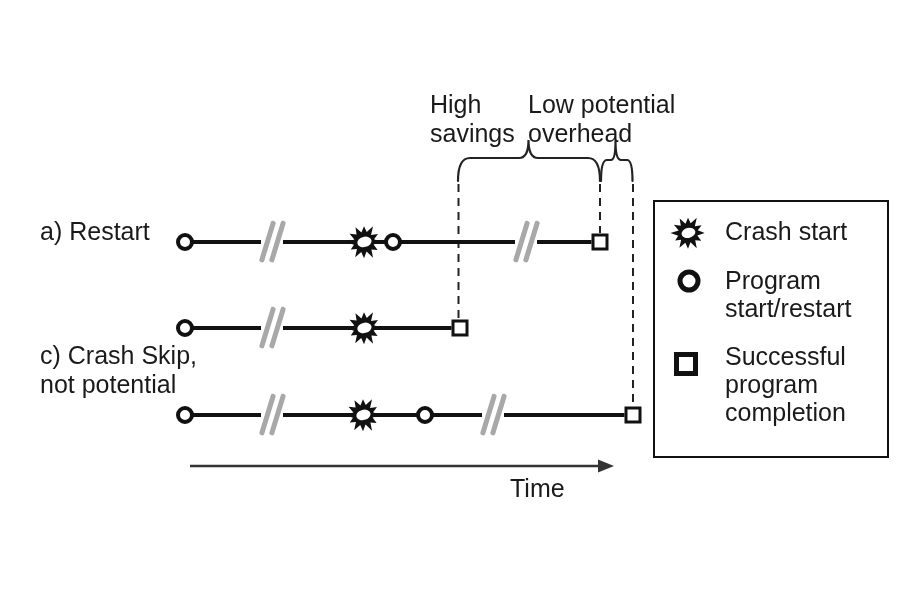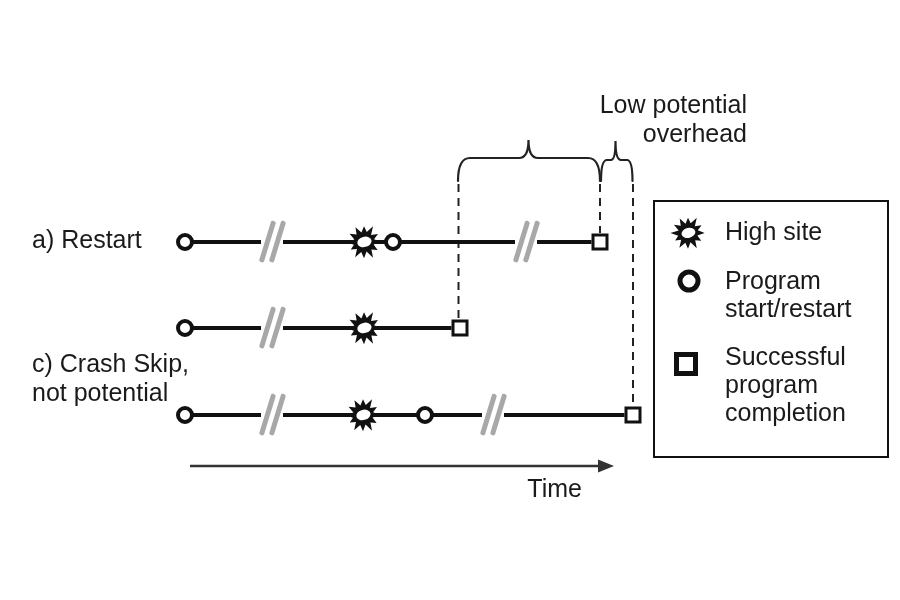--- a/index.html
+++ b/index.html
@@ -3,36 +3,36 @@
 <meta charset="utf-8">
 <style>
   html,body{margin:0;padding:0;background:#fff;}
   .canvas{
     position:relative;width:900px;height:600px;background:#ffffff;overflow:hidden;
     font-family:"Liberation Sans","DejaVu Sans",sans-serif;color:#1a1a1a;
   }
   .overlay{position:absolute;left:0;top:0;width:900px;height:600px;pointer-events:none;}
   .txt{position:absolute;white-space:pre-line;font-size:25px;line-height:29px;}
   .annot-left{left:430px;top:90px;text-align:left;}
-  .annot-right{left:560px;top:90px;width:187px;text-align:right;}
-  .row-label{left:32px;margin-top:8px;}
+  .annot-right{left:528px;top:90px;width:187px;text-align:left;}
+  .row-label{left:40px;}
   .tline{position:absolute;height:4px;background:#111;}
   .marker{position:absolute;transform:translate(-50%,-50%);box-sizing:border-box;background:#fff;}
   .circle{width:18px;height:18px;border:4.5px solid #111;border-radius:50%;}
   .square{width:17px;height:17px;border:3.5px solid #111;}
   .circle.lg{width:23px;height:23px;border-width:5px;}
   .square.lg{width:24px;height:24px;border-width:5px;}
   .brk{position:absolute;width:22px;height:48px;background:#fff;transform:translate(-50%,-50%);}
   .brk i{position:absolute;top:2px;display:block;width:4.5px;height:43px;background:#a8a8a8;border-radius:2px;transform:rotate(17deg);}
   .brk i.s1{left:4px;}
   .brk i.s2{left:13.5px;}
   .star{position:absolute;transform:translate(-50%,-50%);}
   .legend{position:absolute;left:653px;top:200px;width:236px;height:258px;border:2.5px solid #111;box-sizing:border-box;background:#fff;}
   .legend .txt{line-height:28px;}
-  .time-label{left:510px;top:474px;width:72px;text-align:right;}
+  .time-label{left:510px;top:474px;width:72px;text-align:left;}
 </style>
 </head>
 <body>
 
 <div class="canvas">
 
   <svg width="0" height="0" style="position:absolute" aria-hidden="true">
     <defs>
       <g id="crash-star">
         <polygon fill="#111" points="18,0 10.1,2.7 14.3,8.3 7.8,7.8 9.5,16.5 2.7,10.1 0,17 -2.9,10.6 -9.3,16 -7.4,7.4 -13.9,8 -10.6,2.9 -19,0 -10.1,-2.7 -15.2,-8.8 -7.8,-7.8 -9,-15.6 -2.7,-10.1 0,-16.5 2.9,-10.6 9.5,-16.5 7.4,-7.4 14.7,-8.5 10.6,-2.9"></polygon>
@@ -44,20 +44,22 @@
   <svg class="overlay" viewBox="0 0 900 600">
     <path d="M458,181 Q458,158 470,158 L519,158 Q528.5,158 528.5,140 Q528.5,158 538,158 L588,158 Q600,158 600,181" fill="none" stroke="#222" stroke-width="2.2" stroke-linecap="round"></path>
     <path d="M601,181 Q601,160 607,160 L611,160 Q615.5,160 615.5,141 Q615.5,160 621,160 L627,160 Q632.5,160 632.5,181" fill="none" stroke="#222" stroke-width="2.2" stroke-linecap="round"></path>
     <line x1="458.5" y1="184" x2="458.5" y2="319" stroke="#222" stroke-width="2" stroke-dasharray="8 6"></line>
     <line x1="600" y1="184" x2="600" y2="233" stroke="#222" stroke-width="2" stroke-dasharray="8 6"></line>
     <line x1="633" y1="184" x2="633" y2="406" stroke="#222" stroke-width="2" stroke-dasharray="8 6"></line>
     <line x1="190" y1="466" x2="600" y2="466" stroke="#333" stroke-width="2.5"></line>
     <polygon points="614,466 598,459.6 598,472.4" fill="#333"></polygon>
   </svg>
 
+  <div class="txt annot-left">High
+savings</div>
   <div class="txt annot-right">Low potential
 overhead</div>
 
   <div class="txt row-label" style="top:217px">a) Restart</div>
   <div class="txt row-label" style="top:341px">c) Crash Skip,
 not potential</div>
 
   <div class="tline" style="left:185px;top:240px;width:415px"></div>
   <div class="marker circle" style="left:185px;top:242px"></div>
   <div class="brk" style="left:272px;top:242px">
@@ -100,21 +102,21 @@
       <i class="s2"></i>
     </div>
   <div class="marker square" style="left:633px;top:415px"></div>
 
   <div class="txt time-label">Time</div>
 
   <div class="legend">
     <svg class="star" style="left:33px;top:31px" width="37" height="37" viewBox="-20 -20 40 40">
         <use href="#crash-star"></use>
       </svg>
-    <div class="txt" style="left:70px;top:15px">High site</div>
+    <div class="txt" style="left:70px;top:15px">Crash start</div>
     <div class="marker circle lg" style="left:34px;top:79px"></div>
     <div class="txt" style="left:70px;top:64px">Program
 start/restart</div>
     <div class="marker square lg" style="left:31px;top:162px"></div>
     <div class="txt" style="left:70px;top:140px">Successful
 program
 completion</div>
   </div>
 
 </div>

